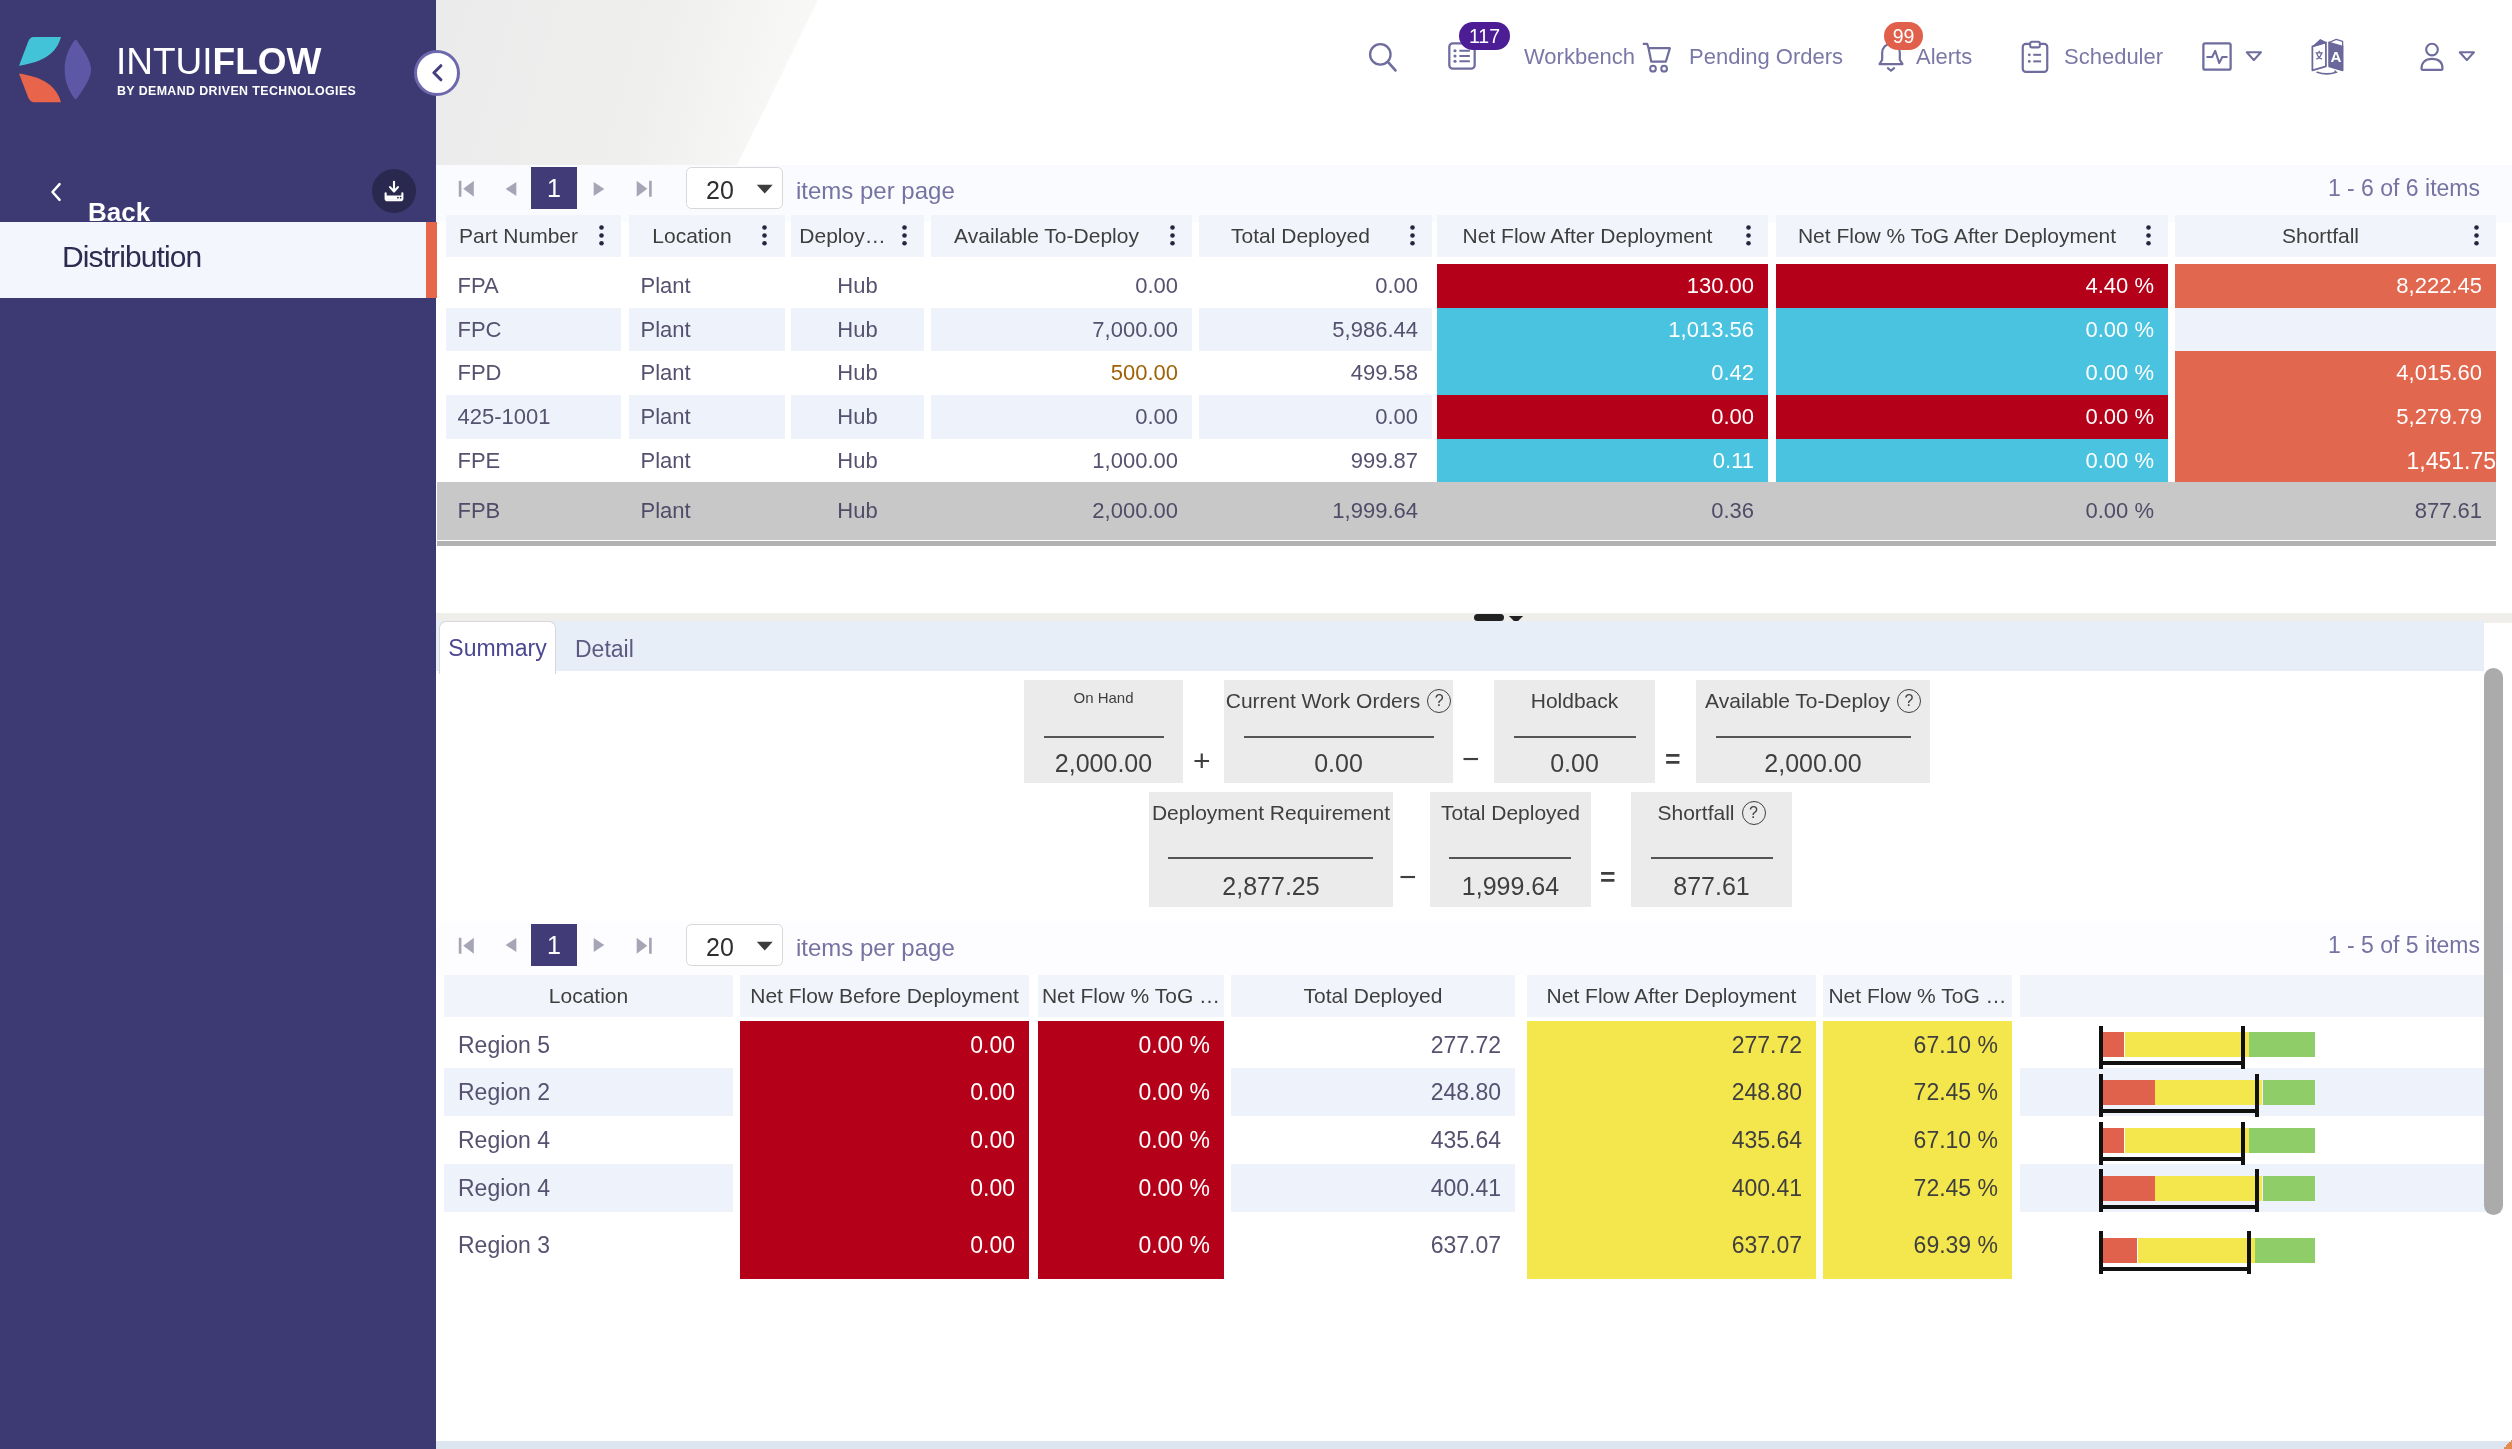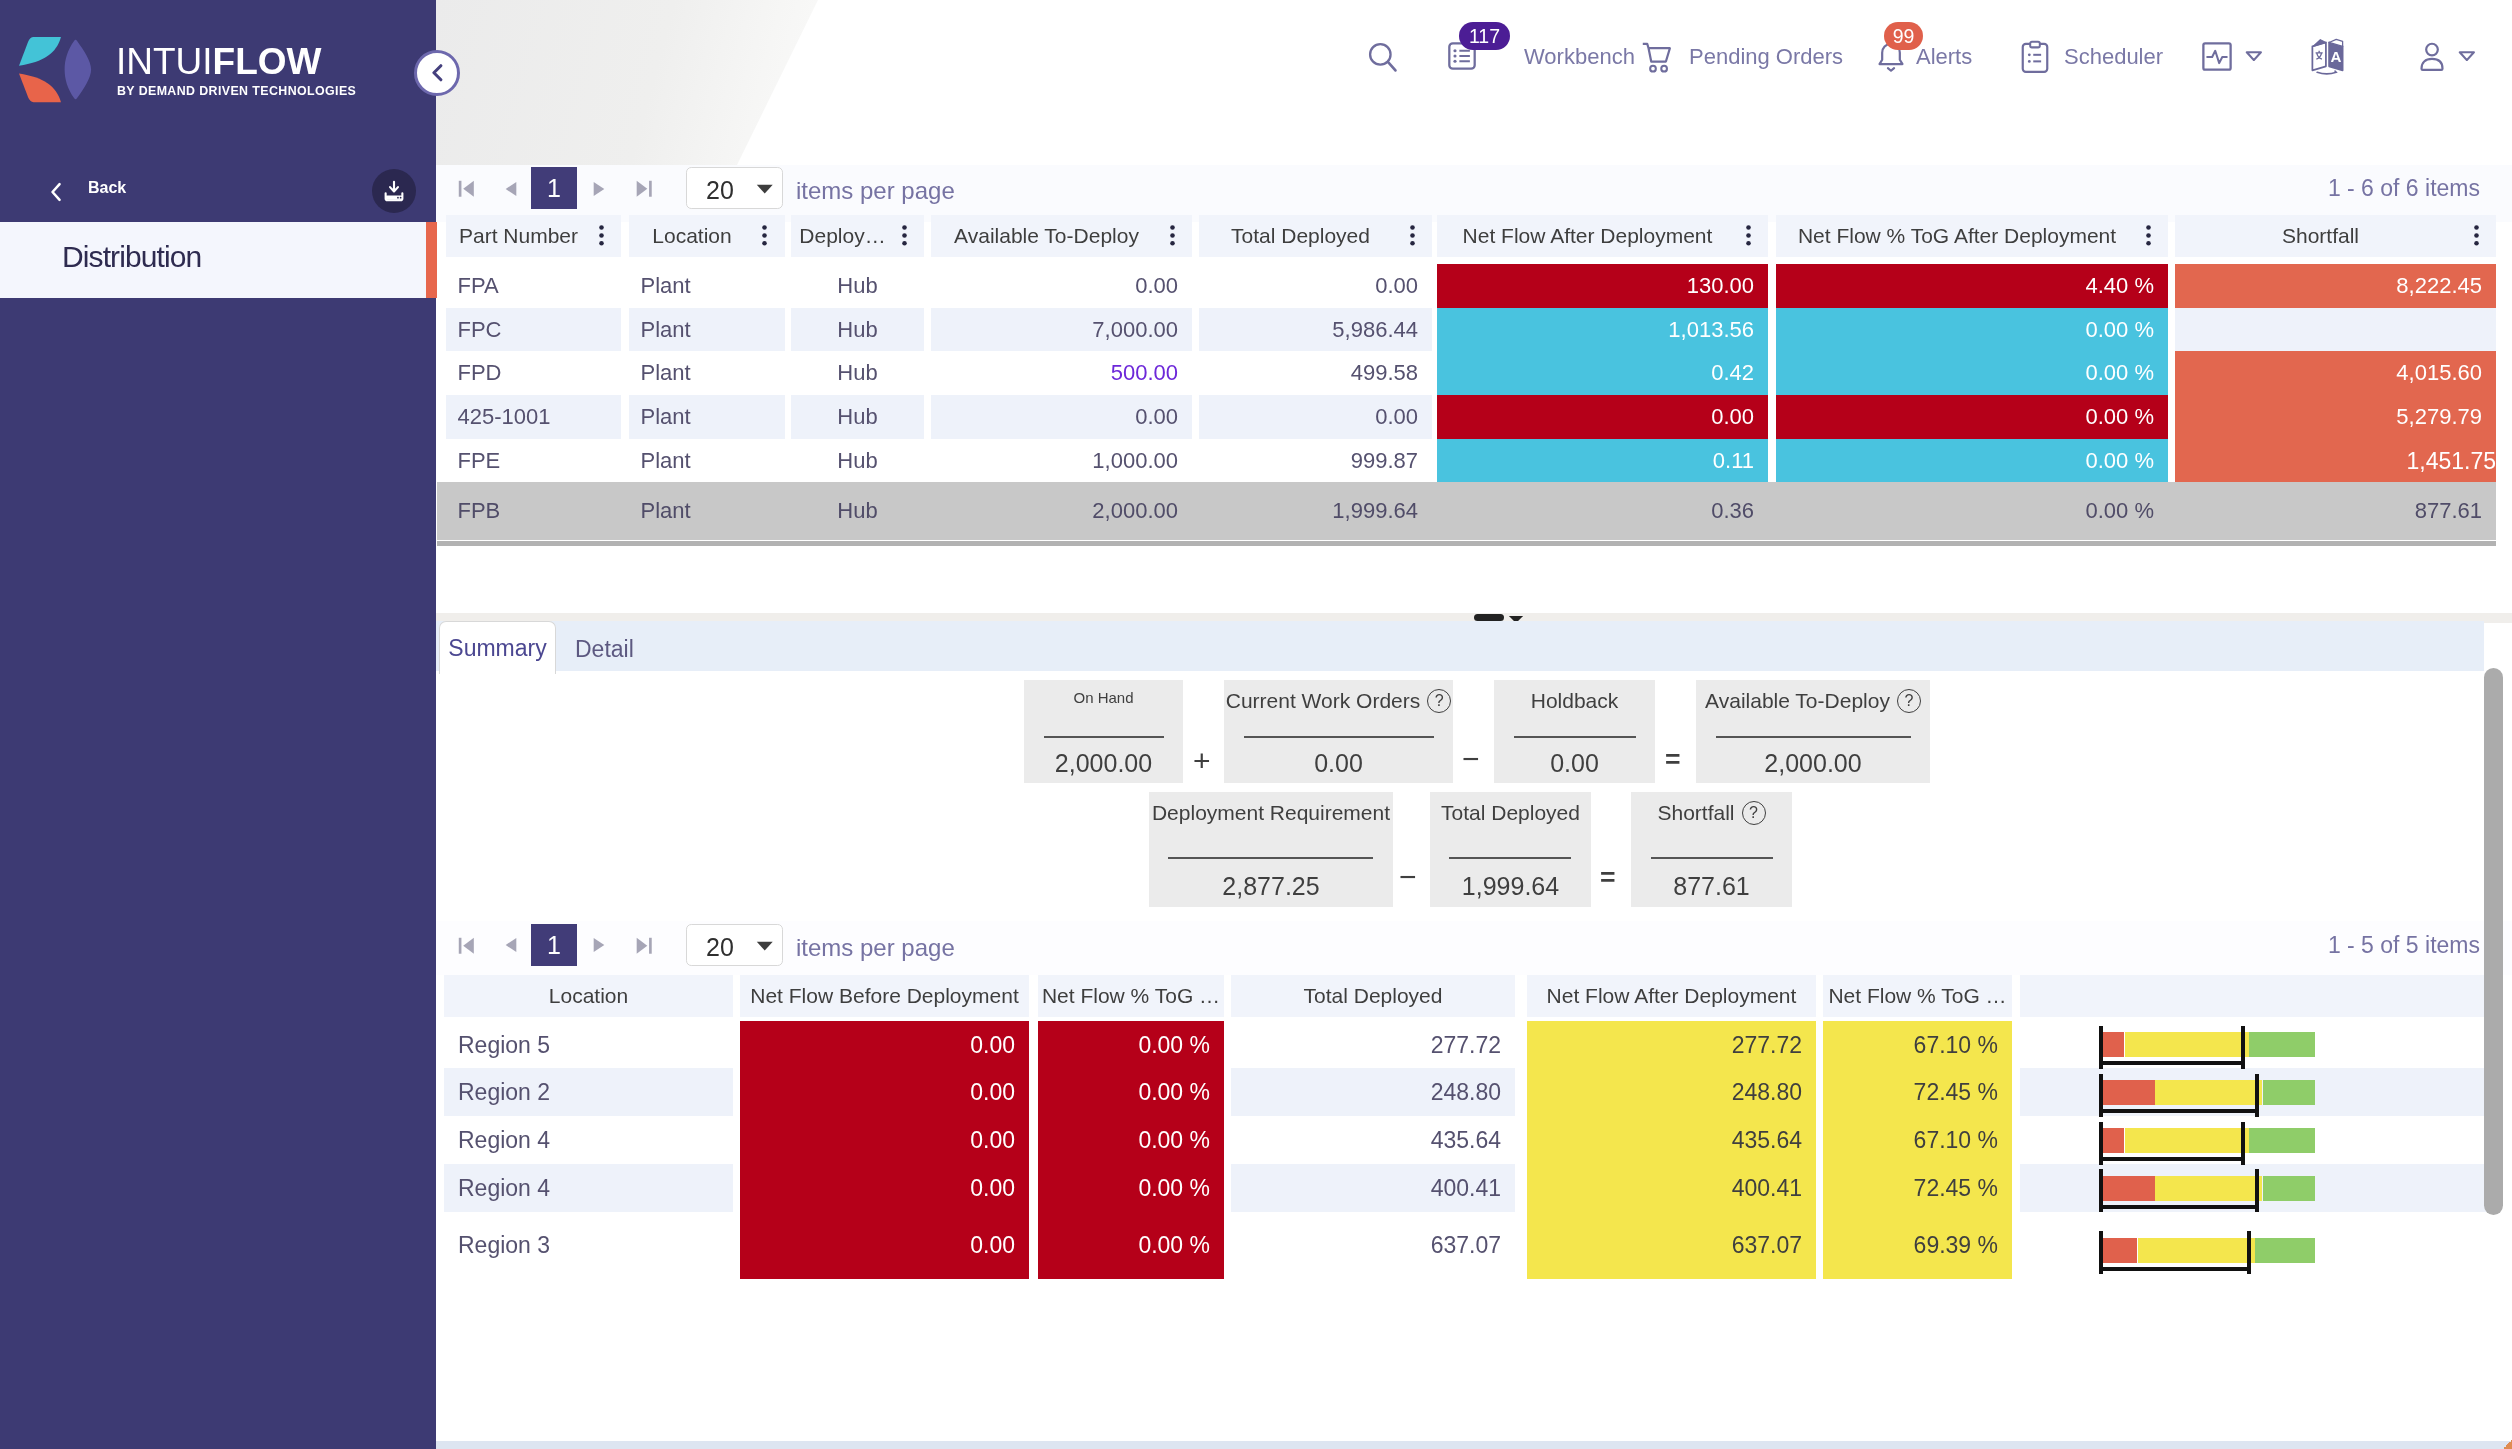--- a/index.html
+++ b/index.html
@@ -16,21 +16,21 @@
 <div style="position:absolute;left:116px;top:41px;color:#fff;font-size:37px;letter-spacing:0px;"><span style="font-weight:400">INTUI</span><span style="font-weight:700">FLOW</span></div>
 <div style="position:absolute;left:117px;top:84px;color:#fff;font-size:12.4px;font-weight:700;letter-spacing:0.4px;">BY DEMAND DRIVEN TECHNOLOGIES</div>
 <div class="abs" style="left:414px;top:50px;width:46px;height:46px;border-radius:50%;
 background:#fff;border:3.5px solid #6d68ad;box-sizing:border-box;z-index:5;"></div>
 <svg class="abs" style="left:430px;top:63px;z-index:6;" width="14" height="19.5" viewBox="0 0 18 24">
 <path d="M14 3 L5 12 L14 21" stroke="#45407e" stroke-width="4" fill="none" stroke-linecap="round" stroke-linejoin="round"></path>
 </svg>
 <svg class="abs" style="left:49px;top:181px;" width="13.3" height="22" viewBox="0 0 16 28">
 <path d="M13 4 L4 14 L13 24" stroke="#fff" stroke-width="3.2" fill="none" stroke-linecap="round" stroke-linejoin="round"></path>
   </svg>
-<div style="position:absolute;left:88px;top:179px;color:#fff;font-size:16px;font-weight:700;">Back</div>
+<div style="position:absolute;left:88px;top:197px;color:#fff;font-size:26px;font-weight:700;">Back</div>
 <div class="abs" style="left:372px;top:169px;width:44px;height:44px;border-radius:50%;background:#2b2850;"></div>
 <svg class="abs" style="left:383px;top:180px;" width="22" height="23" viewBox="0 0 25 26">
 <path d="M12.5 2 V12 M8 8 L12.5 13 L17 8" stroke="#fff" stroke-width="2.4" fill="none" stroke-linecap="round" stroke-linejoin="round"></path>
 <path d="M3 15 V21 Q3 23 5 23 H20 Q22 23 22 21 V15" stroke="#fff" stroke-width="2.4" fill="none" stroke-linecap="round"></path>
 <rect x="3" y="17.5" width="19" height="5" rx="1.5" fill="#fff"></rect>
 <circle cx="17" cy="20" r="1" fill="#2b2850"></circle>
     <circle cx="20" cy="20" r="1" fill="#2b2850"></circle>
 </svg>
 <div style="position:absolute;left:0;top:222px;width:436px;height:76px;background:#f4f6fd;"></div>
 <div style="position:absolute;left:426px;top:222px;width:10.6px;height:76px;background:#e7674d;"></div>
@@ -177,21 +177,21 @@
 <div style="position:absolute;left:629px;top:308px;width:156px;height:44px;background:#eef2fa;display:flex;align-items:center;padding-left:11.5px;justify-content:flex-start;box-sizing:border-box;font-size:22px;color:#55516f;">Plant</div>
 <div style="position:absolute;left:791px;top:308px;width:133px;height:44px;background:#eef2fa;display:flex;align-items:center;justify-content:center;box-sizing:border-box;font-size:22px;color:#55516f;">Hub</div>
 <div style="position:absolute;left:931px;top:308px;width:261px;height:44px;background:#eef2fa;display:flex;align-items:center;padding-right:14px;justify-content:flex-end;box-sizing:border-box;font-size:22px;color:#55516f;">7,000.00</div>
 <div style="position:absolute;left:1199px;top:308px;width:233px;height:44px;background:#eef2fa;display:flex;align-items:center;padding-right:14px;justify-content:flex-end;box-sizing:border-box;font-size:22px;color:#55516f;">5,986.44</div>
 <div style="position:absolute;left:1437px;top:308px;width:331px;height:44px;background:#49c3df;display:flex;align-items:center;padding-right:14px;justify-content:flex-end;box-sizing:border-box;font-size:22px;color:#fff;">1,013.56</div>
 <div style="position:absolute;left:1776px;top:308px;width:392px;height:44px;background:#49c3df;display:flex;align-items:center;padding-right:14px;justify-content:flex-end;box-sizing:border-box;font-size:22px;color:#fff;">0.00 %</div>
 <div style="position:absolute;left:2175px;top:308px;width:321px;height:44px;background:#eef2fa;display:flex;align-items:center;padding-right:14px;justify-content:flex-end;box-sizing:border-box;font-size:22px;color:#55516f;"></div>
 <div style="position:absolute;left:446px;top:351px;width:175px;height:44px;background:#fff;display:flex;align-items:center;padding-left:11.5px;justify-content:flex-start;box-sizing:border-box;font-size:22px;color:#55516f;">FPD</div>
 <div style="position:absolute;left:629px;top:351px;width:156px;height:44px;background:#fff;display:flex;align-items:center;padding-left:11.5px;justify-content:flex-start;box-sizing:border-box;font-size:22px;color:#55516f;">Plant</div>
 <div style="position:absolute;left:791px;top:351px;width:133px;height:44px;background:#fff;display:flex;align-items:center;justify-content:center;box-sizing:border-box;font-size:22px;color:#55516f;">Hub</div>
-<div style="position:absolute;left:931px;top:351px;width:261px;height:44px;background:#fff;display:flex;align-items:center;padding-right:14px;justify-content:flex-end;box-sizing:border-box;font-size:22px;color:#6d28d9;">500.00</div>
+<div style="position:absolute;left:931px;top:351px;width:261px;height:44px;background:#fff;display:flex;align-items:center;padding-right:14px;justify-content:flex-end;box-sizing:border-box;font-size:22px;color:#a16207;">500.00</div>
 <div style="position:absolute;left:1199px;top:351px;width:233px;height:44px;background:#fff;display:flex;align-items:center;padding-right:14px;justify-content:flex-end;box-sizing:border-box;font-size:22px;color:#55516f;">499.58</div>
 <div style="position:absolute;left:1437px;top:351px;width:331px;height:44px;background:#49c3df;display:flex;align-items:center;padding-right:14px;justify-content:flex-end;box-sizing:border-box;font-size:22px;color:#fff;">0.42</div>
 <div style="position:absolute;left:1776px;top:351px;width:392px;height:44px;background:#49c3df;display:flex;align-items:center;padding-right:14px;justify-content:flex-end;box-sizing:border-box;font-size:22px;color:#fff;">0.00 %</div>
 <div style="position:absolute;left:2175px;top:351px;width:321px;height:44px;background:#e2674f;display:flex;align-items:center;padding-right:14px;justify-content:flex-end;box-sizing:border-box;font-size:22px;color:#fff;">4,015.60</div>
 <div style="position:absolute;left:446px;top:395px;width:175px;height:44px;background:#eef2fa;display:flex;align-items:center;padding-left:11.5px;justify-content:flex-start;box-sizing:border-box;font-size:22px;color:#55516f;">425-1001</div>
 <div style="position:absolute;left:629px;top:395px;width:156px;height:44px;background:#eef2fa;display:flex;align-items:center;padding-left:11.5px;justify-content:flex-start;box-sizing:border-box;font-size:22px;color:#55516f;">Plant</div>
 <div style="position:absolute;left:791px;top:395px;width:133px;height:44px;background:#eef2fa;display:flex;align-items:center;justify-content:center;box-sizing:border-box;font-size:22px;color:#55516f;">Hub</div>
 <div style="position:absolute;left:931px;top:395px;width:261px;height:44px;background:#eef2fa;display:flex;align-items:center;padding-right:14px;justify-content:flex-end;box-sizing:border-box;font-size:22px;color:#55516f;">0.00</div>
 <div style="position:absolute;left:1199px;top:395px;width:233px;height:44px;background:#eef2fa;display:flex;align-items:center;padding-right:14px;justify-content:flex-end;box-sizing:border-box;font-size:22px;color:#55516f;">0.00</div>
 <div style="position:absolute;left:1437px;top:395px;width:331px;height:44px;background:#b50019;display:flex;align-items:center;padding-right:14px;justify-content:flex-end;box-sizing:border-box;font-size:22px;color:#fff;">0.00</div>

